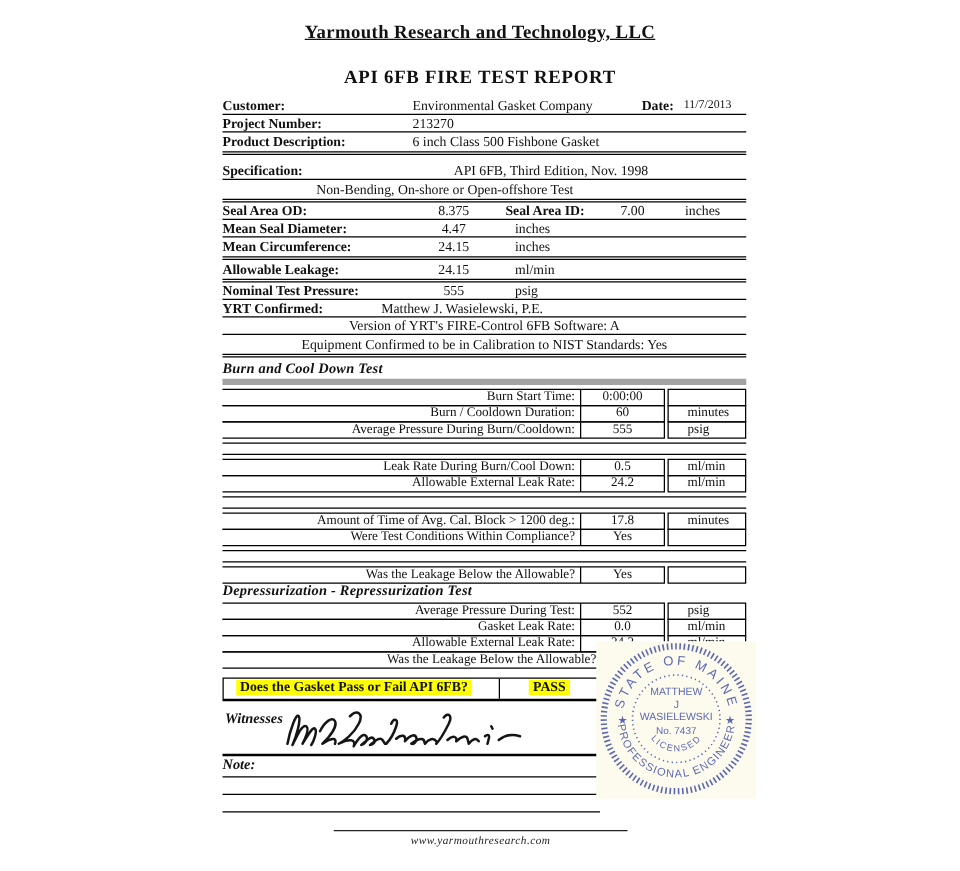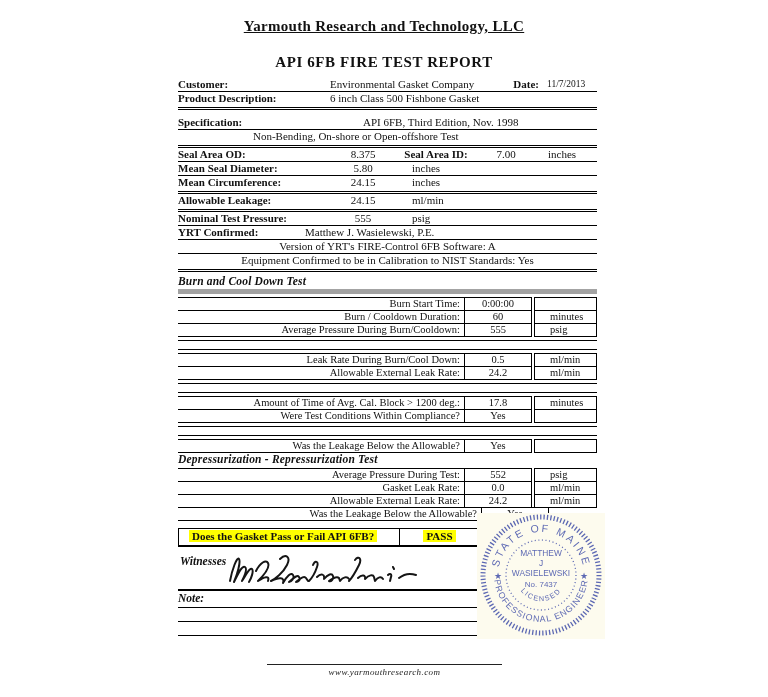--- a/index.html
+++ b/index.html
@@ -12,21 +12,21 @@
     font-size:15px; font-weight:bold; text-decoration:underline; letter-spacing:.3px;
   }
   .subtitle {
     position:absolute; top:54px; left:0; width:768px; text-align:center;
     font-size:15px; font-weight:bold; letter-spacing:.6px;
   }
   .doc { position:absolute; left:178px; top:78px; width:419px; }
 
   
   .trow { display:flex; height:13px; line-height:12px; font-size:11px;
-          border-bottom:1px solid #000; align-items:flex-start; }
+          border-bottom:1px solid #000; align-items:center; }
   .trow.dbl { border-bottom:3px double #000; height:15px; }
   .tl { width:152px; font-weight:bold; }
   .tl.narrow { width:127px; }
   .tv { flex:1; }
   .tv.ind1 { padding-left:33px; flex:1; }   
   .tv.ind2 { margin-left:-77px; }
   .odv { width:66px; text-align:center; }
   .idl { width:80px; font-weight:bold; text-align:center; }
   .idv { width:60px; text-align:center; }
   .unitend { flex:1; padding-left:12px; }
@@ -84,20 +84,24 @@
   <div class="subtitle">API 6FB FIRE TEST REPORT</div>
 
   <div class="doc">
 
     <div class="trow">
       <div class="tl">Customer:</div>
       <div class="tv">Environmental Gasket Company</div>
       <div class="datelbl">Date:</div>
       <div class="dateval">11/7/2013</div>
     </div>
+    <div class="trow">
+      <div class="tl">Project Number:</div>
+      <div class="tv">213270</div>
+    </div>
     <div class="trow dbl">
       <div class="tl">Product Description:</div>
       <div class="tv">6 inch Class 500 Fishbone Gasket</div>
     </div>
 
     <div class="sp6"></div>
 
     <div class="trow">
       <div class="tl">Specification:</div>
       <div class="tv ind1">API 6FB, Third Edition, Nov. 1998</div>
@@ -108,21 +112,21 @@
     </div>
     <div class="trow">
       <div class="tl">Seal Area OD:</div>
       <div class="odv">8.375</div>
       <div class="idl">Seal Area ID:</div>
       <div class="idv">7.00</div>
       <div class="unitend">inches</div>
     </div>
     <div class="trow">
       <div class="tl">Mean Seal Diameter:</div>
-      <div class="odv">5.80</div>
+      <div class="odv">4.47</div>
       <div class="unitmid">inches</div>
     </div>
     <div class="trow dbl">
       <div class="tl">Mean Circumference:</div>
       <div class="odv">24.15</div>
       <div class="unitmid">inches</div>
     </div>
     <div class="trow dbl">
       <div class="tl">Allowable Leakage:</div>
       <div class="odv">24.15</div>

